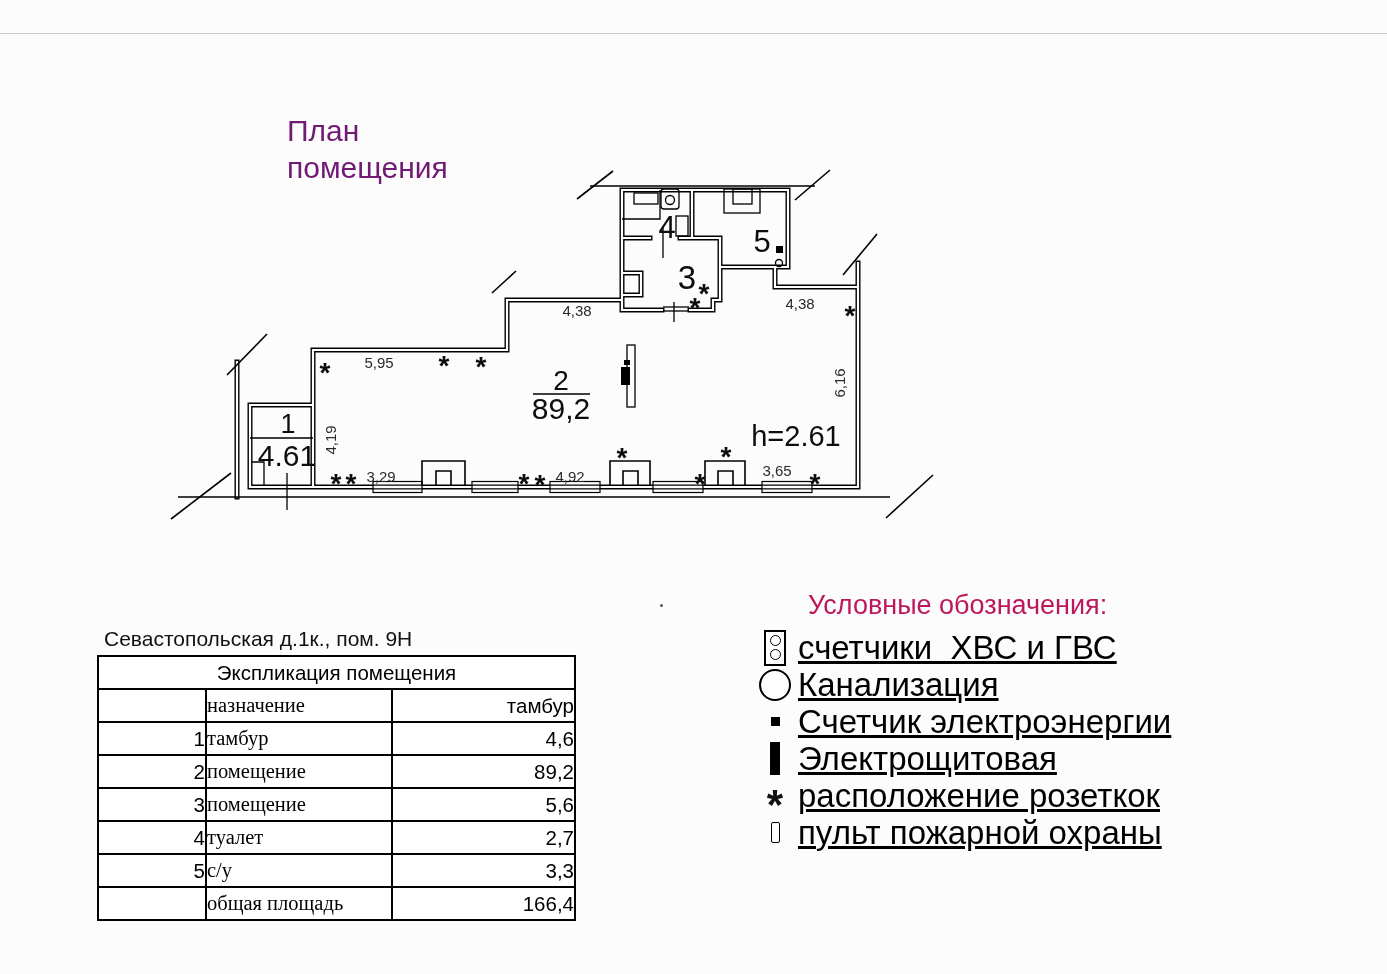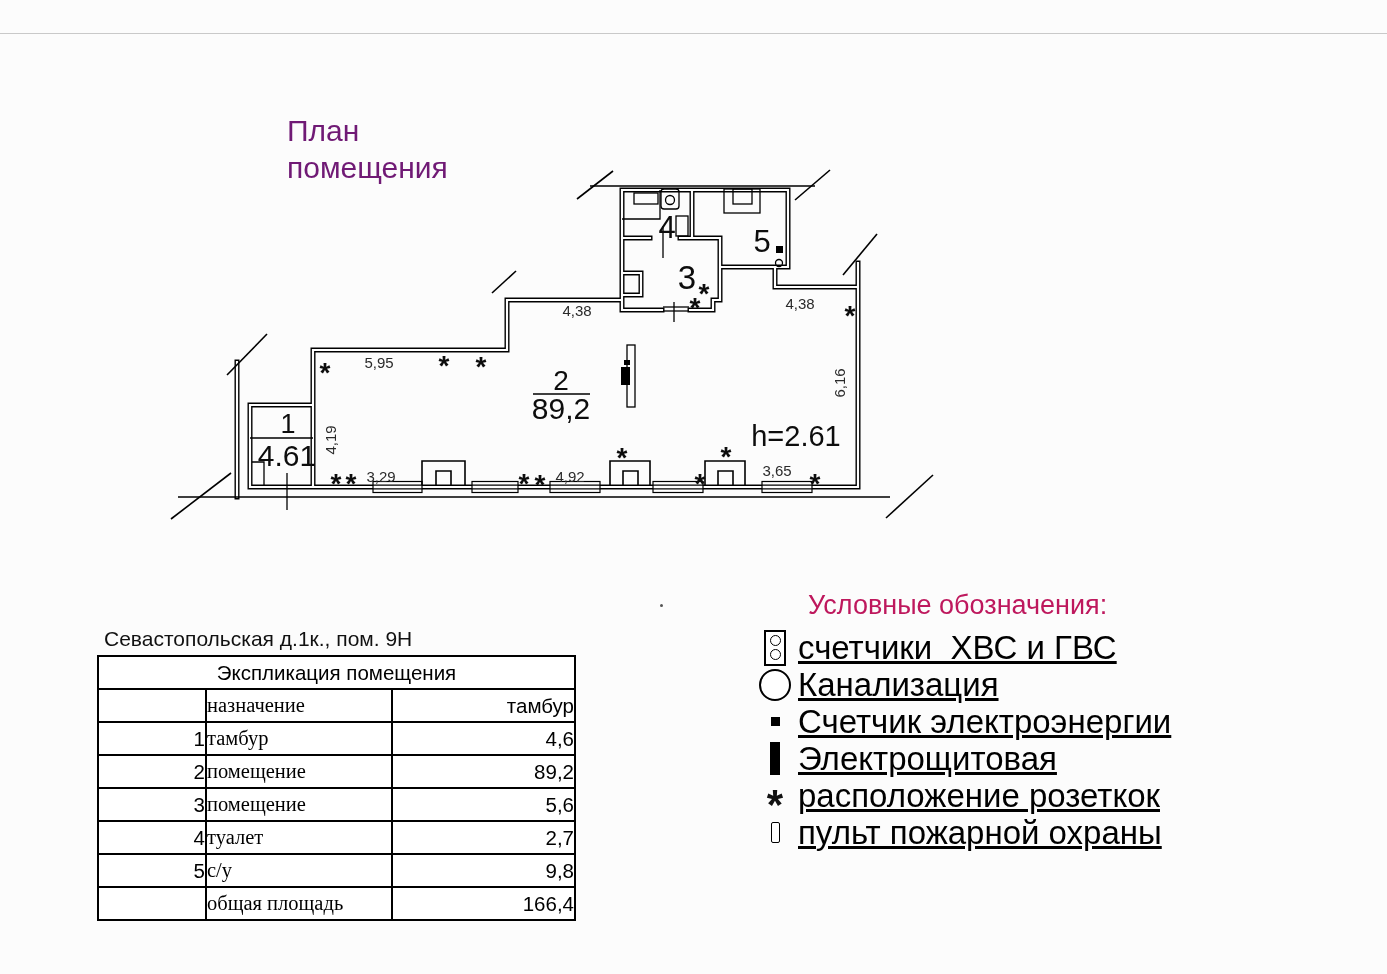--- a/index.html
+++ b/index.html
@@ -240,21 +240,21 @@
       <td class="c-area">5,6</td>
     </tr>
     <tr>
       <td class="c-num">4</td>
       <td class="c-pur">туалет</td>
       <td class="c-area">2,7</td>
     </tr>
     <tr>
       <td class="c-num">5</td>
       <td class="c-pur">с/у</td>
-      <td class="c-area">9,8</td>
+      <td class="c-area">3,3</td>
     </tr>
     <tr>
       <td class="c-num"></td>
       <td class="c-pur">общая площадь</td>
       <td class="c-area">166,4</td>
     </tr>
   </tbody>
 </table>
 
 <div class="legend">

